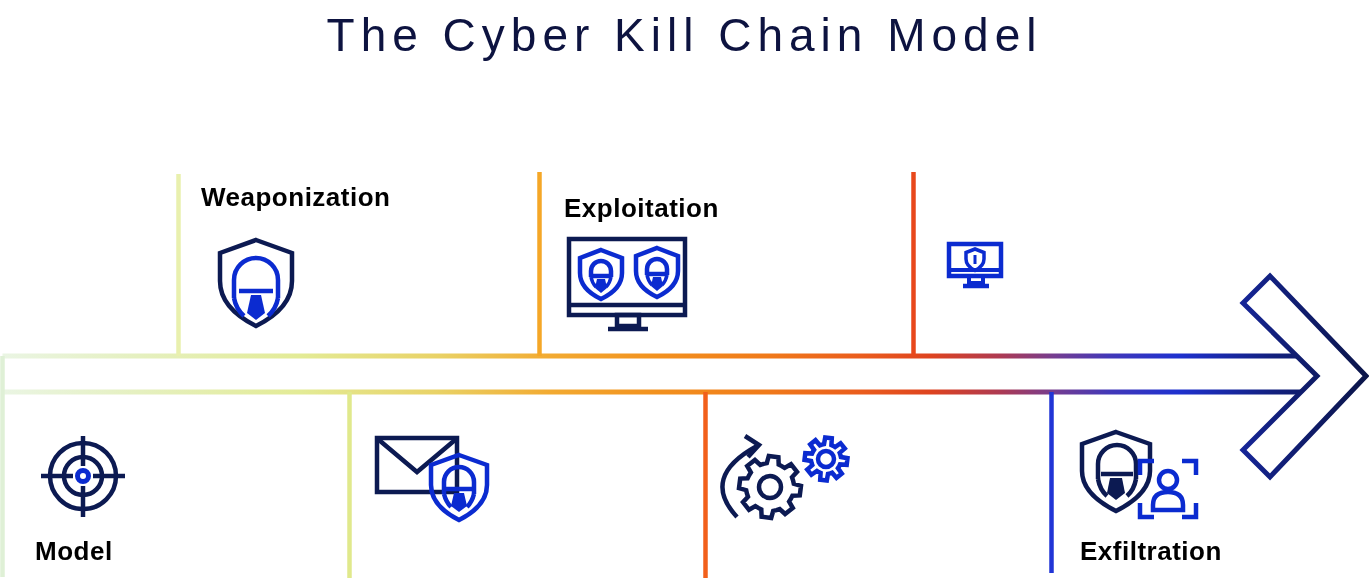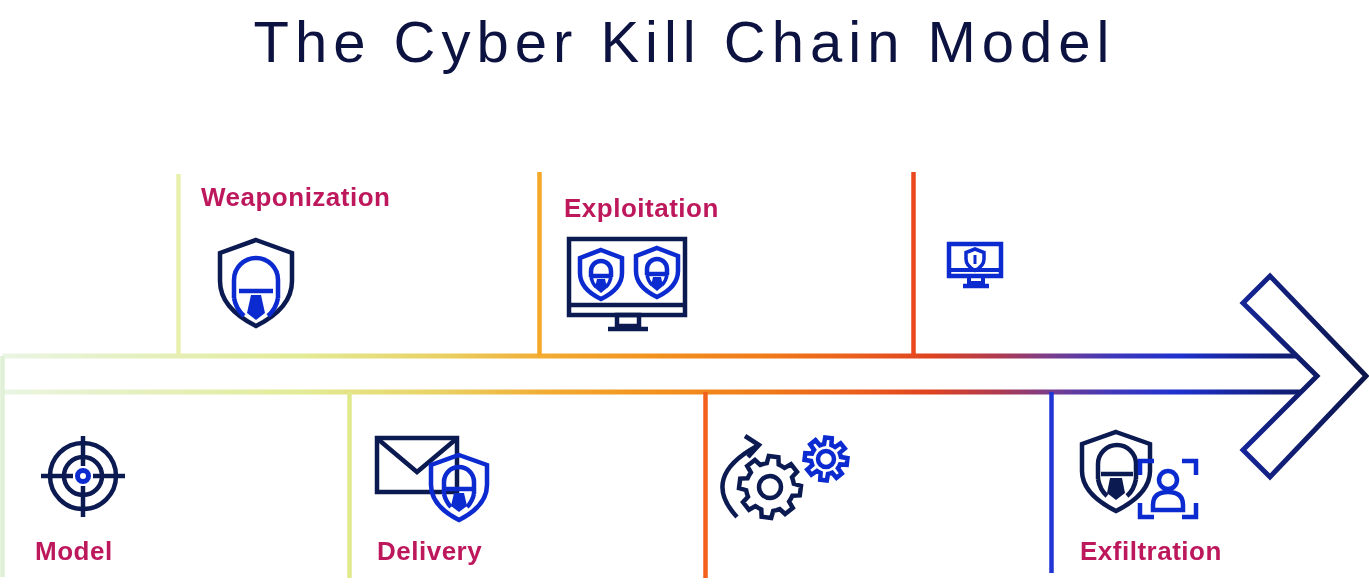--- a/index.html
+++ b/index.html
@@ -1,20 +1,20 @@
 <!DOCTYPE html>
 <html><head>
 <meta charset="utf-8">
 <style>
   html,body{margin:0;padding:0;background:#ffffff;}
   #stage-canvas{position:relative;width:1369px;height:584px;background:#ffffff;overflow:hidden;
     font-family:"Liberation Sans",sans-serif;}
   #diagram-title{position:absolute;left:0;right:0;top:8px;text-align:center;
-    font-size:58px;font-weight:500;letter-spacing:6px;color:#0d1340;white-space:nowrap;}
-  .lbl{position:absolute;font-weight:700;font-size:26px;color:#be185d;
+    font-size:46px;font-weight:500;letter-spacing:6px;color:#0d1340;white-space:nowrap;}
+  .lbl{position:absolute;font-weight:700;font-size:26px;color:#000000;
     letter-spacing:.5px;white-space:nowrap;}
   #lbl-weaponization{left:201px;top:182px}
   #lbl-exploitation{left:564px;top:193px}
   #lbl-cnc{left:935px;top:182px}
   #lbl-recon{left:35px;top:536px}
   #lbl-delivery{left:377px;top:536px}
   #lbl-installation{left:734px;top:536px}
   #lbl-exfiltration{left:1080px;top:536px}
   svg{position:absolute;left:0;top:0;}
   .navy{stroke:#0c1a52;fill:none;stroke-width:4.5;}
@@ -137,16 +137,15 @@
       <path d="M1110,478 L1122,478 L1125,493 L1116,500 L1107,493 Z" fill="#0c1a52" stroke="none"></path>
       <path class="blue" d="M1154,461 H1140 V475 M1182,461 H1196 V475 M1196,503 V517 H1182 M1140,503 V517 H1154"></path>
       <circle class="blue" cx="1168" cy="480" r="9"></circle>
       <path class="blue" d="M1153,510 V505 Q1153,492 1168,492 Q1183,492 1183,505 V510 Z"></path>
     </g>
   </svg>
 
   <div class="lbl" id="lbl-weaponization">Weaponization</div>
   <div class="lbl" id="lbl-exploitation">Exploitation</div>
   <div class="lbl" id="lbl-recon">Model</div>
-  <div class="lbl" id="lbl-delivery">Delivery</div>
   <div class="lbl" id="lbl-exfiltration">Exfiltration</div>
 
 </div>
 
 </body></html>

